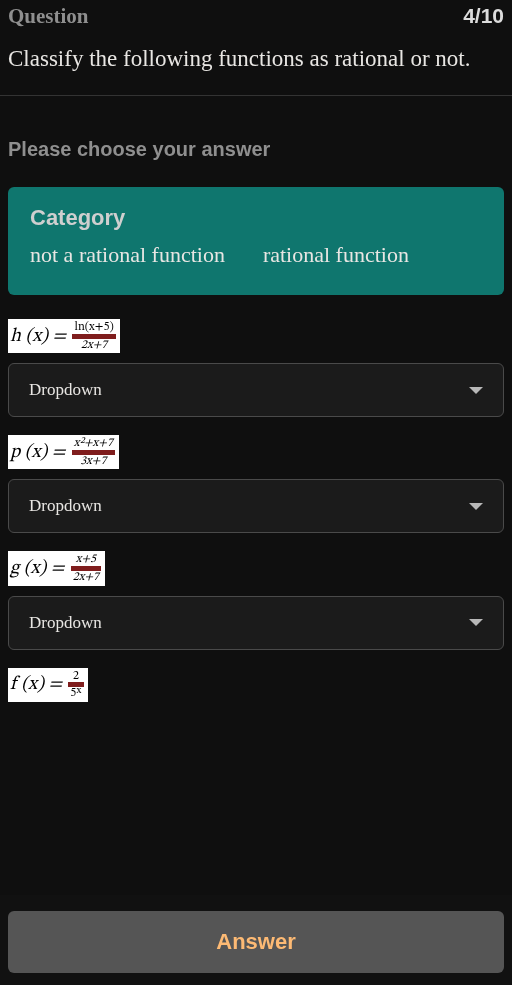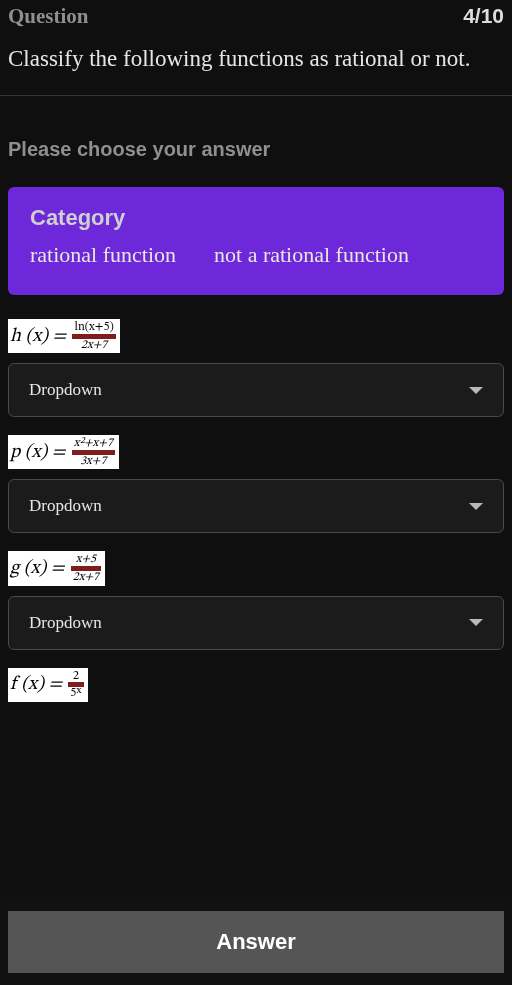--- a/index.html
+++ b/index.html
@@ -53,21 +53,21 @@
     padding: 0 8px;
   }
   .choose-label {
     font-family: -apple-system, BlinkMacSystemFont, 'Segoe UI', Arial, sans-serif;
     font-weight: 700;
     font-size: 20px;
     color: #8f8f8f;
     margin: 42px 0 26px 0;
   }
   .category-box {
-    background: #6d28d9;
+    background: #0f766e;
     border-radius: 6px;
     padding: 18px 22px 22px 22px;
     margin-bottom: 24px;
   }
   .category-title {
     font-family: -apple-system, BlinkMacSystemFont, 'Segoe UI', Arial, sans-serif;
     font-weight: 700;
     font-size: 22px;
     color: #cfcfcf;
     margin-bottom: 6px;
@@ -139,27 +139,27 @@
     border-right: 7px solid transparent;
     border-top: 7px solid #b8b8b8;
   }
   .footer {
     padding: 16px 8px 12px 8px;
     background: #111;
   }
   .answer-btn {
     width: 100%;
     background: #555;
-    color: #ffffff;
+    color: #fdba74;
     font-family: -apple-system, BlinkMacSystemFont, 'Segoe UI', Arial, sans-serif;
     font-weight: 700;
     font-size: 22px;
     padding: 18px 0;
     border: none;
-    border-radius: 0;
+    border-radius: 6px;
     cursor: pointer;
   }
 </style>
 </head>
 <body>
 
 <div class="page">
 
   <div class="header-row">
     <div class="question-label">Question</div>
@@ -170,22 +170,22 @@
 
   <div class="divider"></div>
 
   <div class="content">
 
     <div class="choose-label">Please choose your answer</div>
 
     <div class="category-box">
       <div class="category-title">Category</div>
       <div class="category-options">
+        <div class="category-option">not a rational function</div>
         <div class="category-option">rational function</div>
-        <div class="category-option">not a rational function</div>
       </div>
     </div>
 
     <div class="func-block">
       <div class="formula">
         <span class="lhs">h (x) =</span>
         <span class="frac">
           <span class="num" style="font-style:normal">ln(x+5)</span>
           <span class="den">2x+7</span>
         </span>

